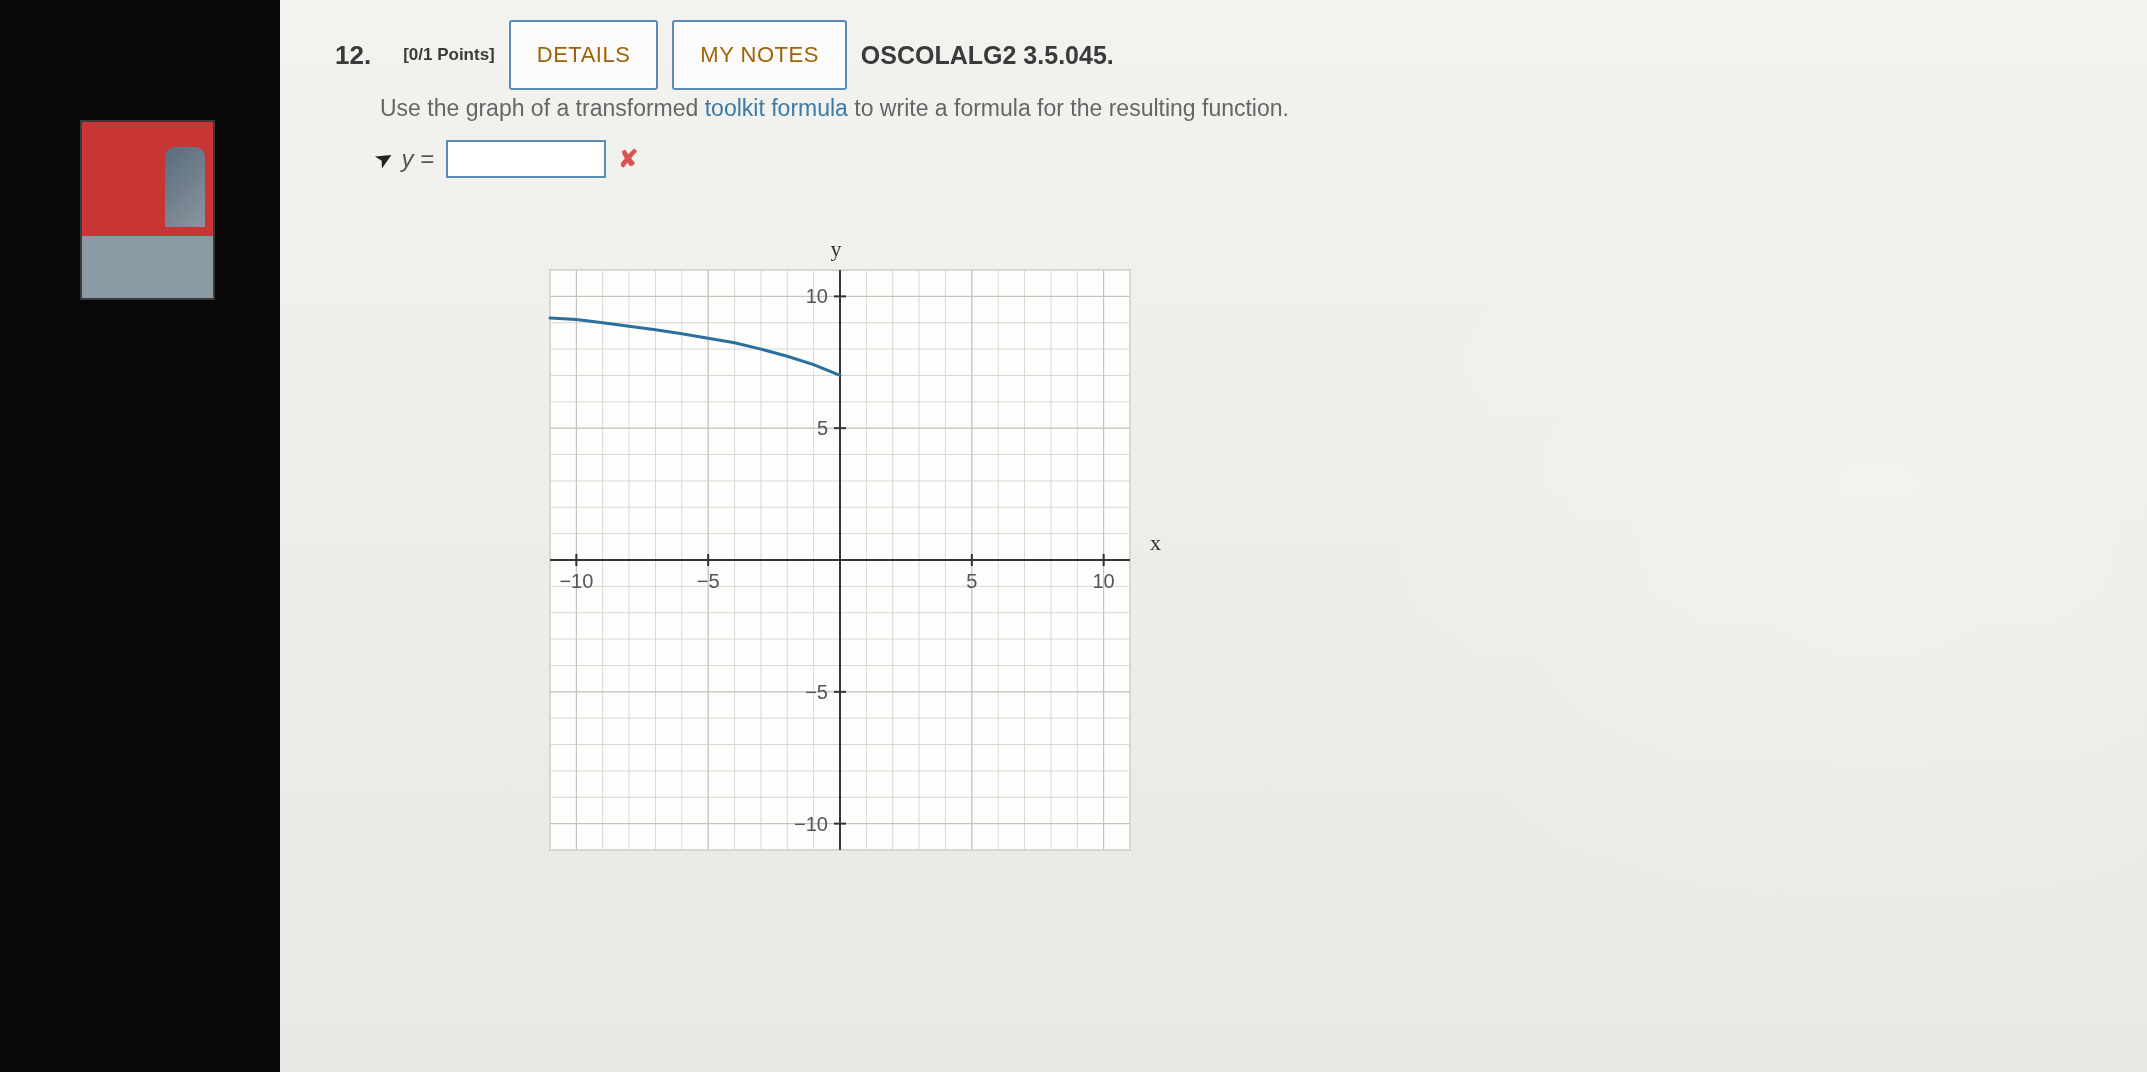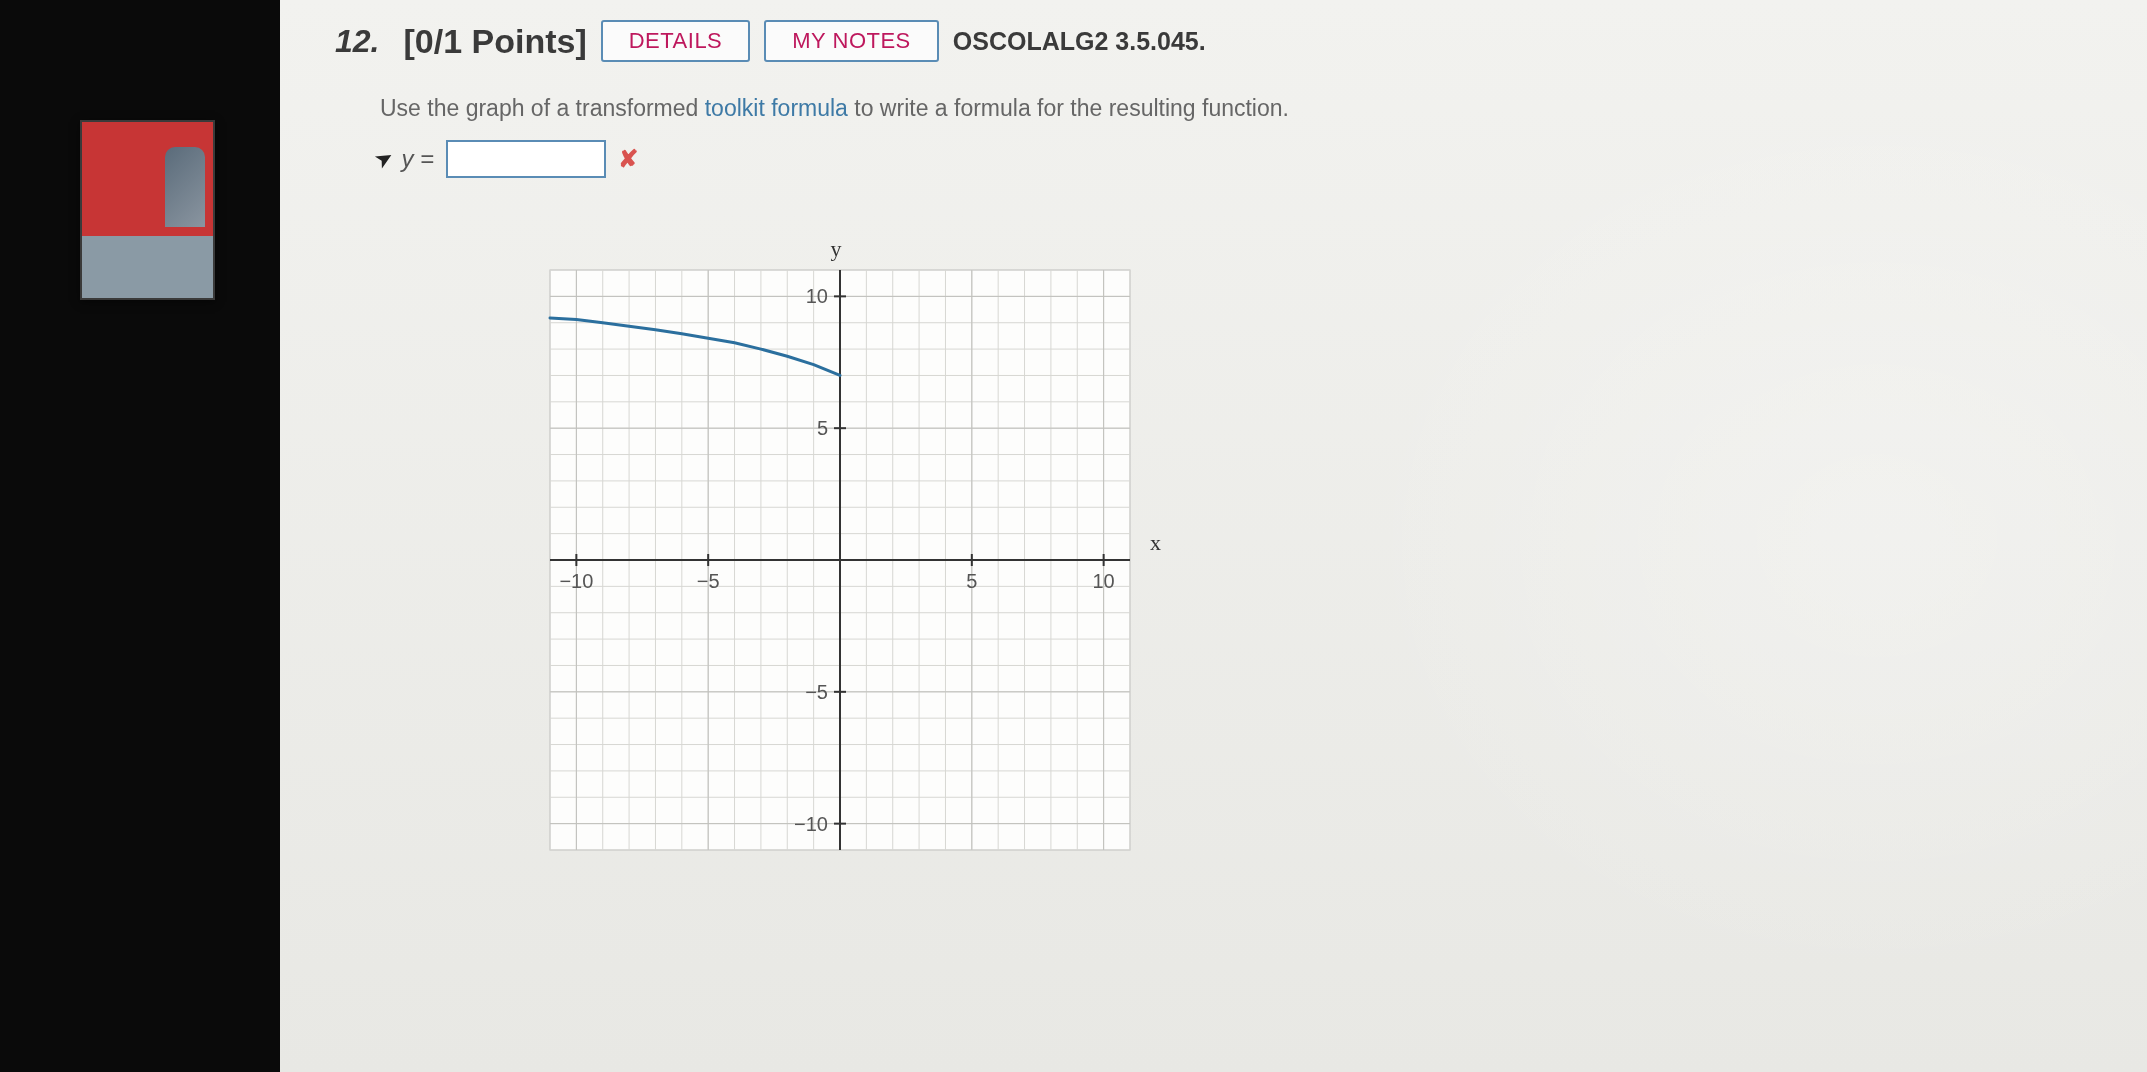--- a/index.html
+++ b/index.html
@@ -48,37 +48,36 @@
       pointer-events: none;
     }
     .header-row {
       position: absolute;
       left: 55px; top: 20px;
       display: flex;
       align-items: center;
       gap: 14px;
     }
     .qnum {
-      font-size: 32px;
+      font-size: 26px;
       font-weight: 700;
       color: #3a3a3a;
-      margin-right: 10px;
-      font-style: italic;
+      margin-right: 18px;
     }
     .points {
-      font-size: 34px;
+      font-size: 17px;
       font-weight: 700;
       color: #3a3a3a;
     }
     .btn {
       border: 2px solid #5a8cb5;
       background: #fbfbfb;
-      color: #be185d;
+      color: #a16207;
       font-size: 22px;
-      padding: 6px 26px;
+      padding: 20px 26px;
       border-radius: 3px;
       cursor: pointer;
       letter-spacing: 0.5px;
     }
     .qid {
       font-size: 25px;
       font-weight: 700;
       color: #3a3a3a;
       margin-left: 0;
     }

